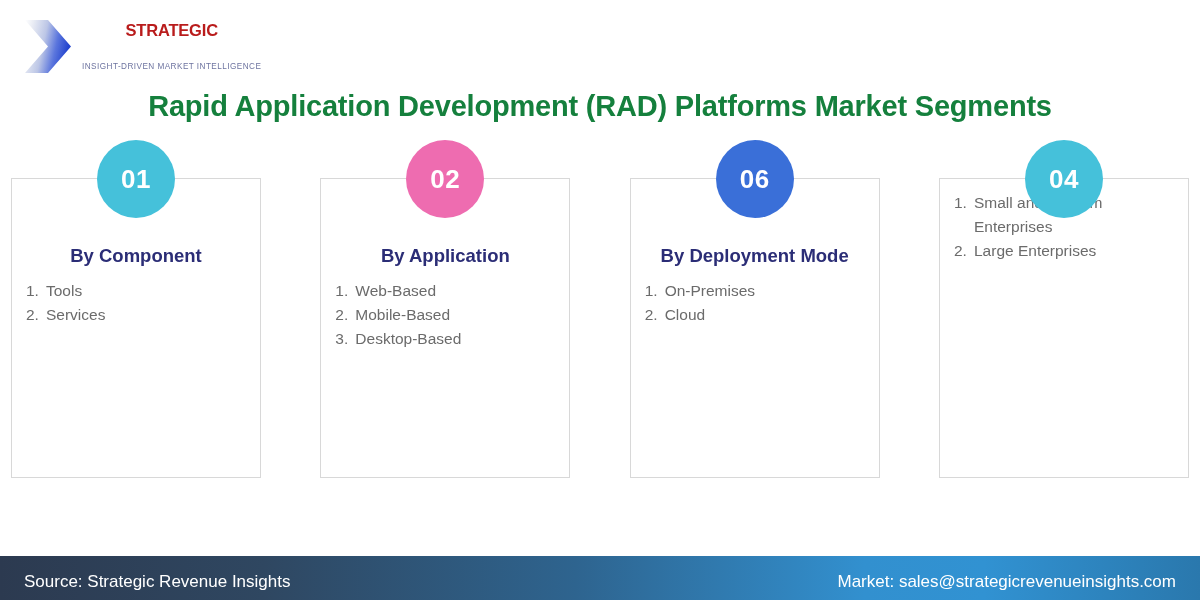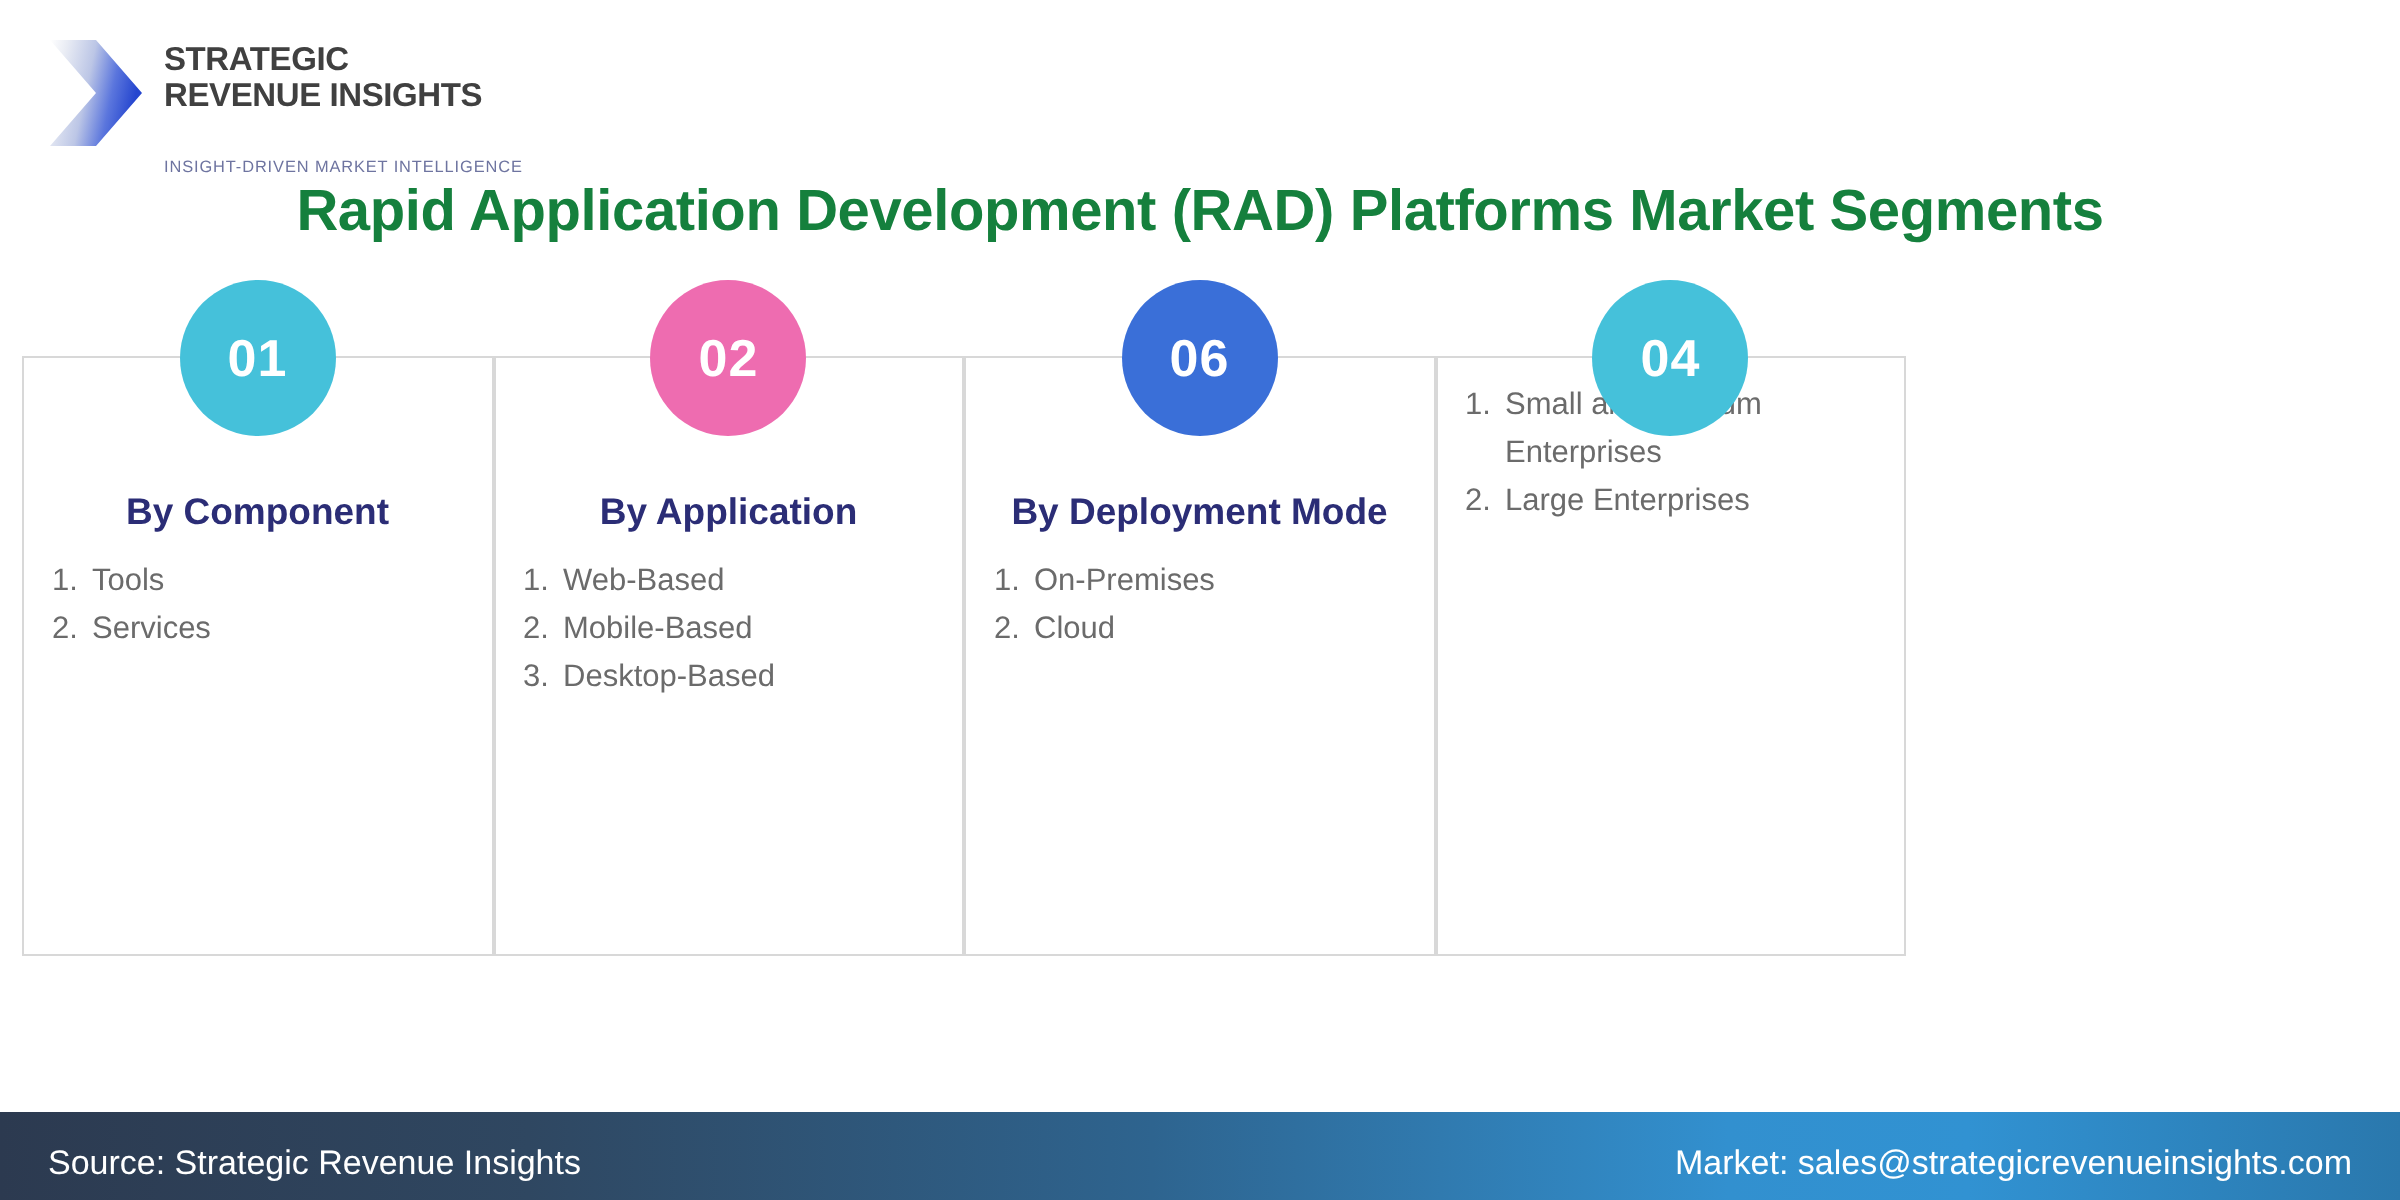--- a/index.html
+++ b/index.html
@@ -31,22 +31,23 @@
   }
   .logo-text {
     padding-top: 4px;
   }
   .logo-name {
     font-family: "Liberation Sans", sans-serif;
     font-weight: bold;
     font-size: 16.5px;
     line-height: 17.5px;
     letter-spacing: -0.2px;
-    color: #404040;
+    color: #b91c1c;
     white-space: nowrap;
+    text-align: center;
   }
   .logo-tagline {
     margin-top: 22px;
     font-family: Liberation Sans, sans-serif;
     font-size: 8.2px;
     letter-spacing: 0.45px;
     color: #6e74a0;
     white-space: nowrap;
   }
 
@@ -61,21 +62,21 @@
     font-weight: bold;
     color: #15803d;
     letter-spacing: -0.2px;
   }
 
   
   .cards {
     position: absolute;
     left: 11px;
     top: 178px;
-    width: 942px;
+    width: 1178px;
     height: 300px;
     display: flex;
     justify-content: space-between;
   }
   .card {
     position: relative;
     width: 250px;
     height: 300px;
     border: 1px solid #d8d8d8;
     box-sizing: border-box;
@@ -162,21 +163,20 @@
           <stop offset="48%" stop-color="#bcc6e6"></stop>
           <stop offset="75%" stop-color="#5b76dd"></stop>
           <stop offset="100%" stop-color="#2546cf"></stop>
         </linearGradient>
       </defs>
       <path d="M3 2 L26 2 L49 28.5 L26 55 L3 55 L26 28.5 Z" fill="url(#chevGrad)"></path>
     </svg>
   </span>
   <span class="logo-text">
     <div class="logo-name">STRATEGIC</div>
-    <div class="logo-name">REVENUE INSIGHTS</div>
     <div class="logo-tagline">INSIGHT-DRIVEN MARKET INTELLIGENCE</div>
   </span>
 </div>
 
 <div class="page-title">Rapid Application Development (RAD) Platforms Market Segments</div>
 
 <div class="cards">
 
   <div class="card">
     <div class="card-badge" style="background:#45c1da">01</div>

